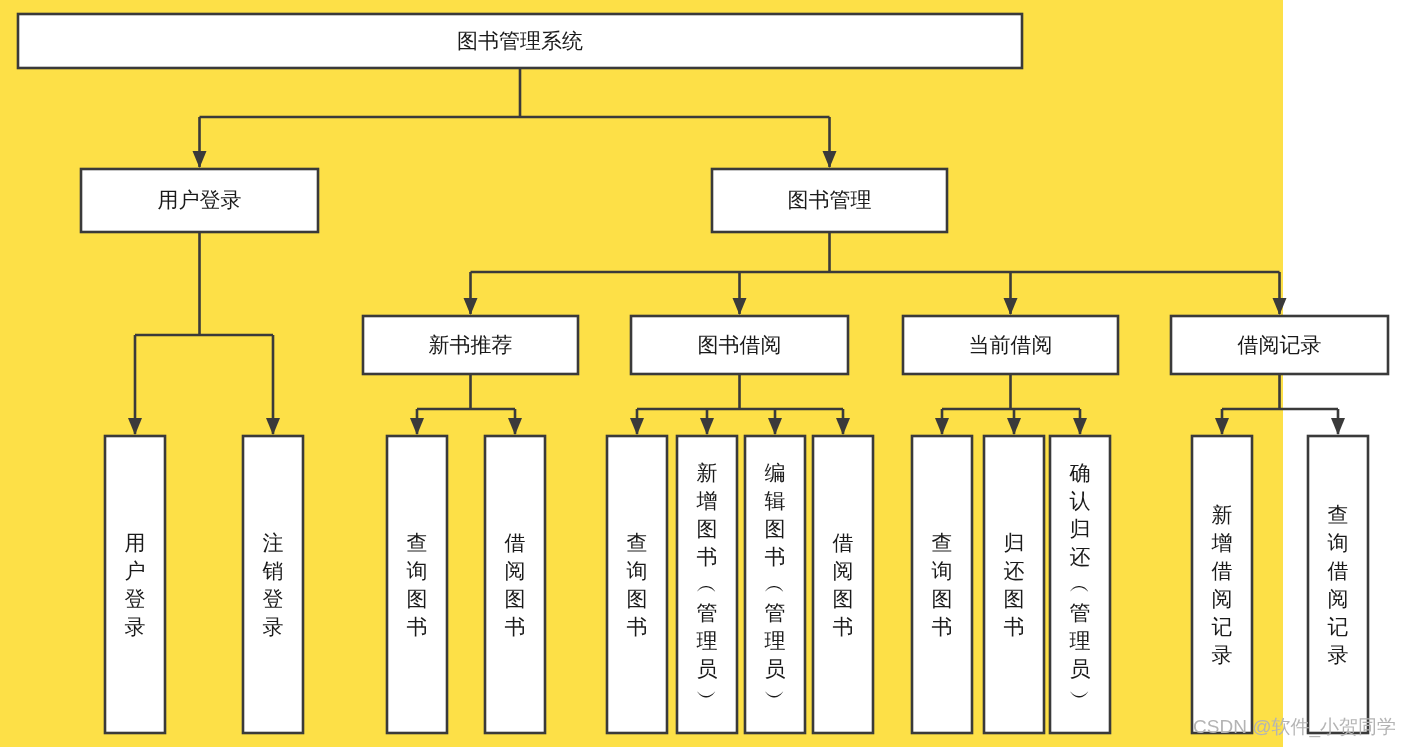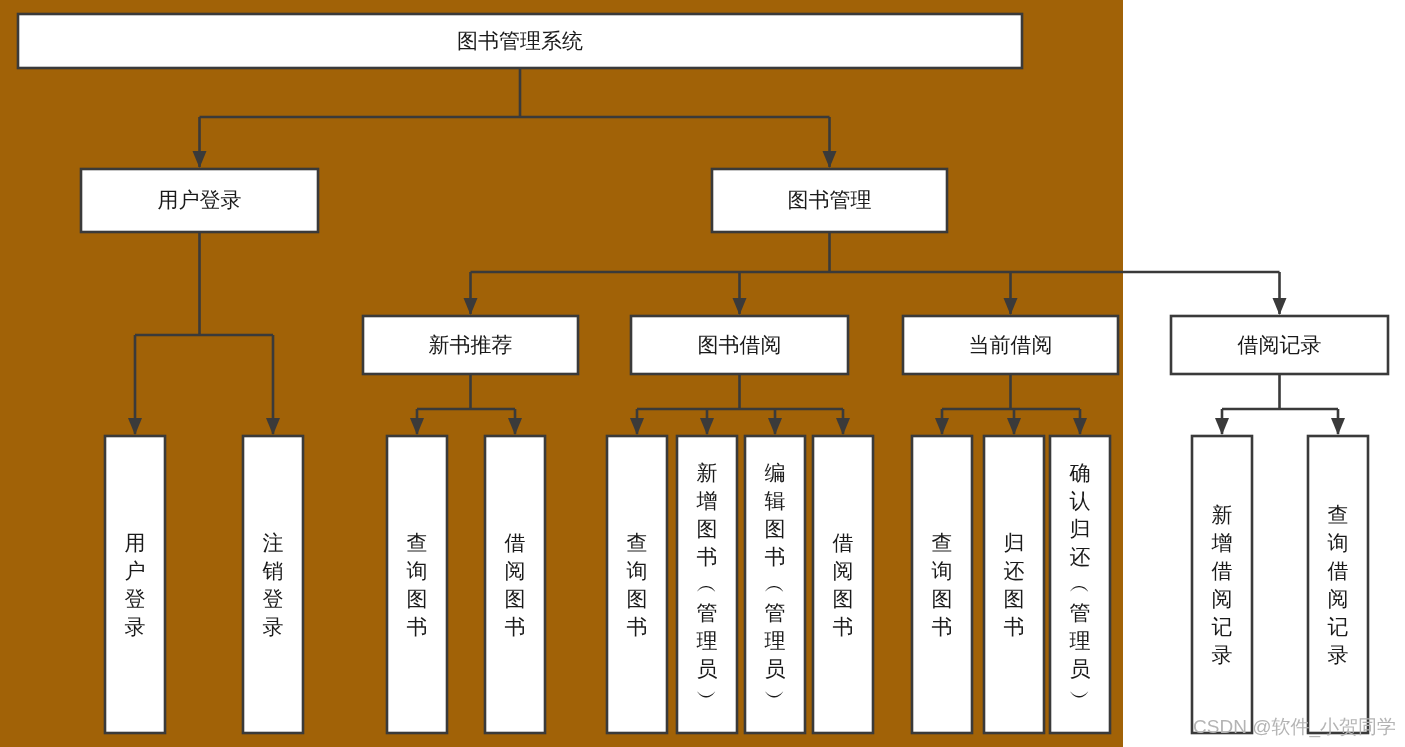--- a/index.html
+++ b/index.html
@@ -9,23 +9,23 @@
     background: #ffffff;
   }
   body {
     width: 1405px;
     height: 747px;
     font-family: "Liberation Sans", "DejaVu Sans", sans-serif;
     overflow: hidden;
   }
   #diagram-root {
     position: relative;
-    width: 1123px;
+    width: 1283px;
     height: 747px;
-    background: #a16207;
+    background: #fde047;
   }
   svg.diagram-canvas {
     position: absolute;
     left: 0;
     top: 0;
     width: 1405px;
     height: 747px;
   }
   .node-box {
     fill: #ffffff;

